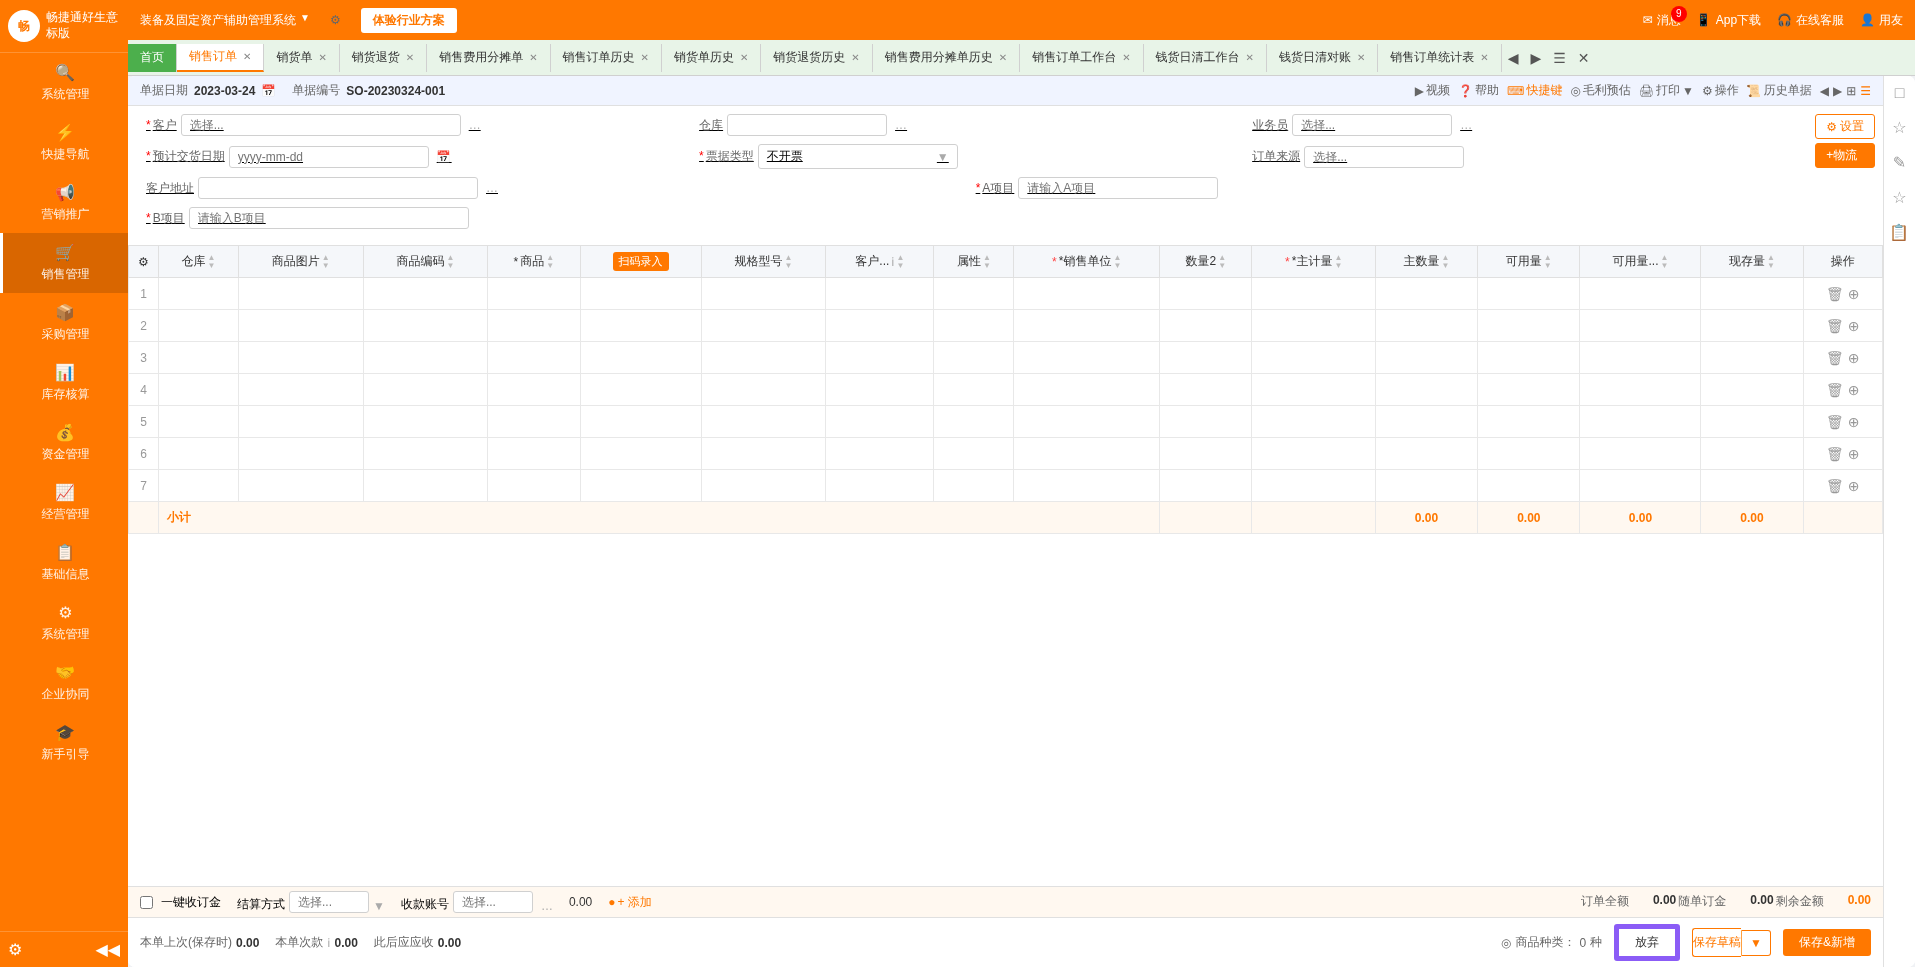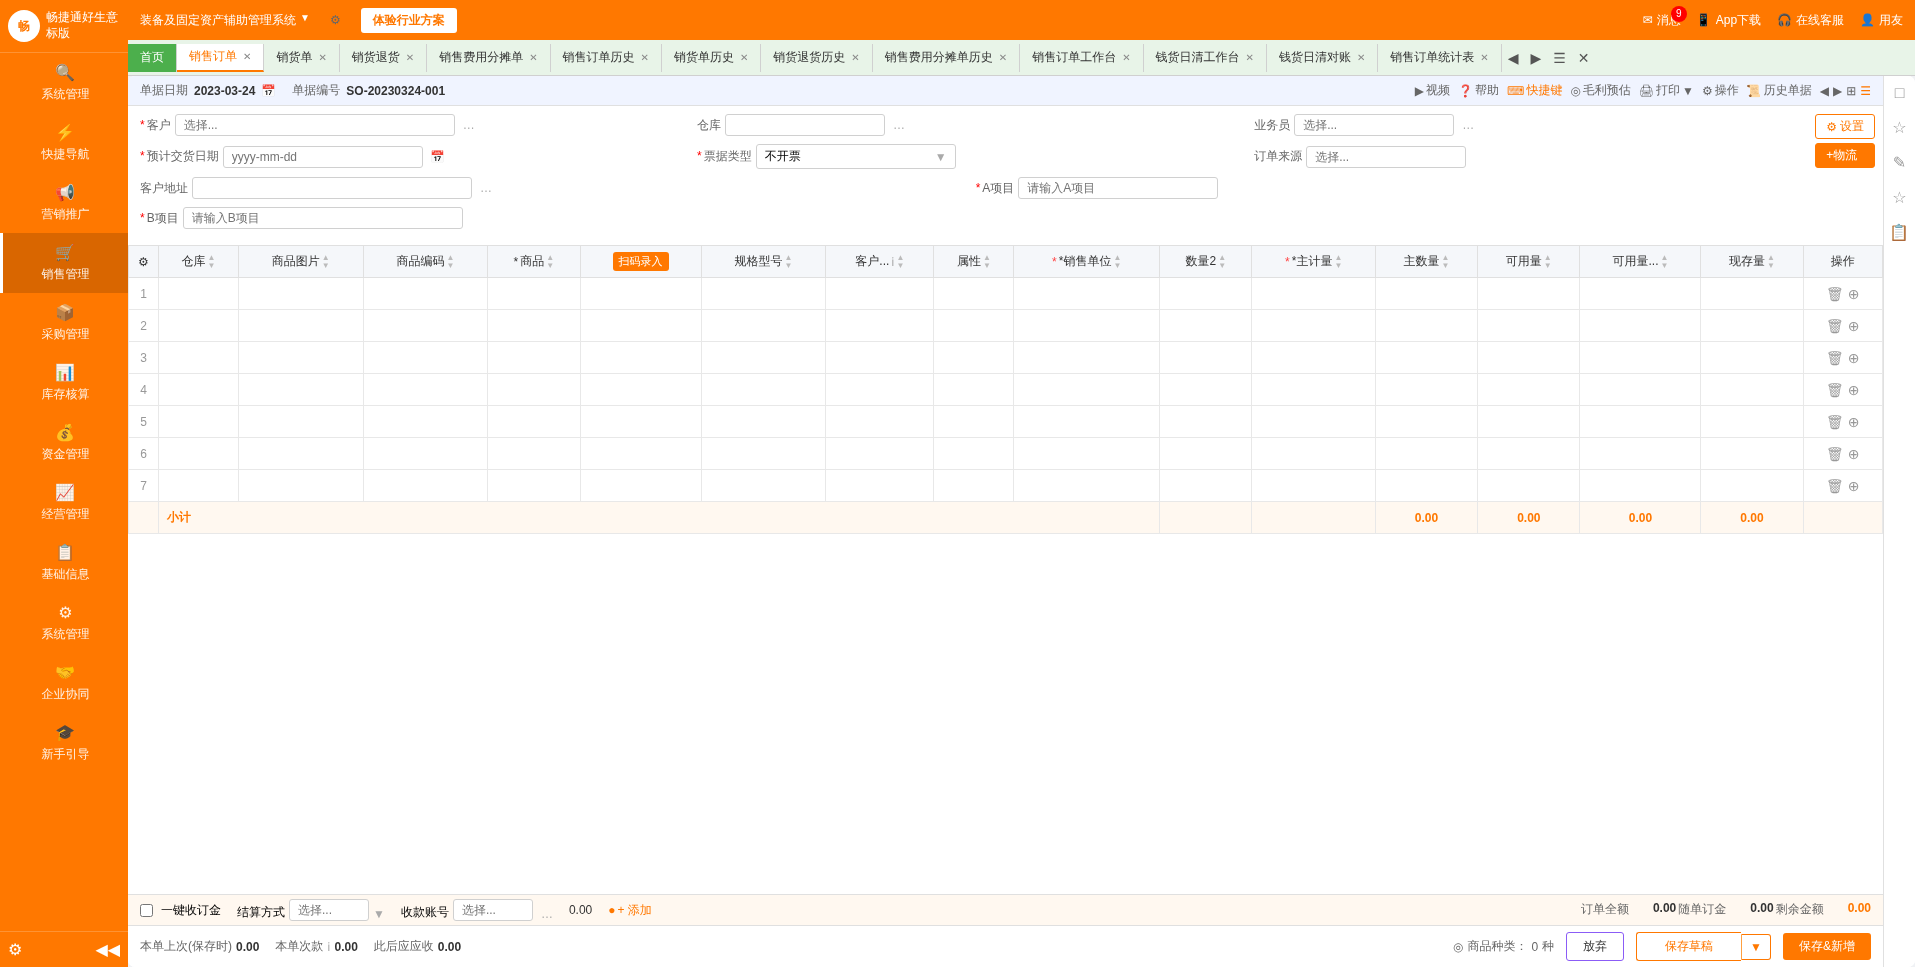--- a/index.html
+++ b/index.html
@@ -307,28 +307,28 @@
       background: white;
       flex-shrink: 0;
     }
     .footer-stats { display: flex; gap: 16px; color: #666; }
     .footer-stat { display: flex; align-items: center; gap: 4px; }
     .footer-stat-val { color: #333; font-weight: bold; }
     .footer-actions { margin-left: auto; display: flex; align-items: center; gap: 12px; }
     .footer-goods { display: flex; align-items: center; gap: 4px; color: #666; }
     .btn-discard {
       padding: 5px 16px;
-      border: 1px solid #8b5cf6;
+      border: 5px solid #8b5cf6;
       background: white;
       border-radius: 3px;
       cursor: pointer;
       color: #333;
     }
     .btn-save-draft {
-      padding: 5px 28px;
+      padding: 5px 0;
       border: 1px solid #ff7800;
       background: white;
       color: #ff7800;
       border-radius: 3px;
       cursor: pointer;
     }
     .btn-save-new {
       padding: 5px 16px;
       border: none;
       background: #ff7800;
@@ -568,21 +568,21 @@
           <div style="display:flex;gap:4px;align-items:center;">
             <span style="cursor:pointer;color:#666;">◀</span>
             <span style="cursor:pointer;color:#666;">▶</span>
             <span style="cursor:pointer;color:#666;">⊞</span>
             <span style="cursor:pointer;color:#ff7800;">☰</span>
           </div>
         </div>
       </div>
 
       <div style="display:flex; flex-direction:row; flex-shrink:0;">
-        <div style="flex:1; padding: 8px 12px;">
+        <div style="flex:1; padding: 8px 18px; text-decoration: underline;">
 
           <div class="form-row">
             <div class="form-field">
               <span class="form-label required">客户</span>
               <input type="text" class="form-input placeholder" style="max-width: 280px;" placeholder="选择...">
               <span class="form-input-dots">…</span>
             </div>
             <div class="form-field">
               <span class="form-label">仓库</span>
               <input type="text" class="form-input" style="max-width: 160px;">

